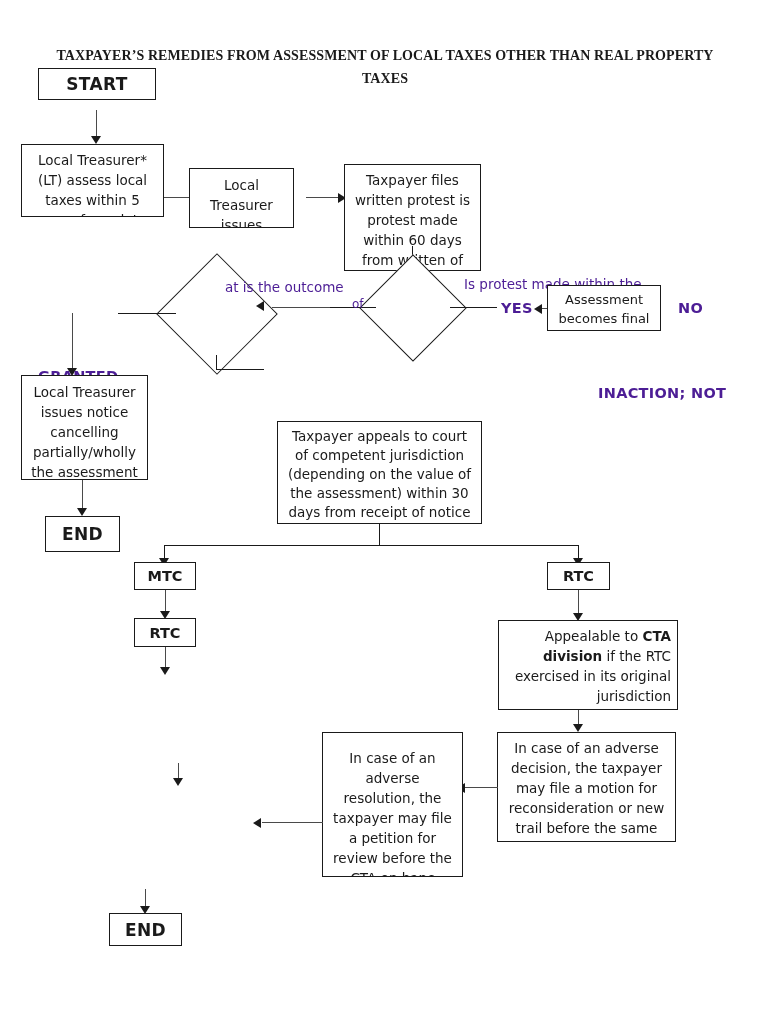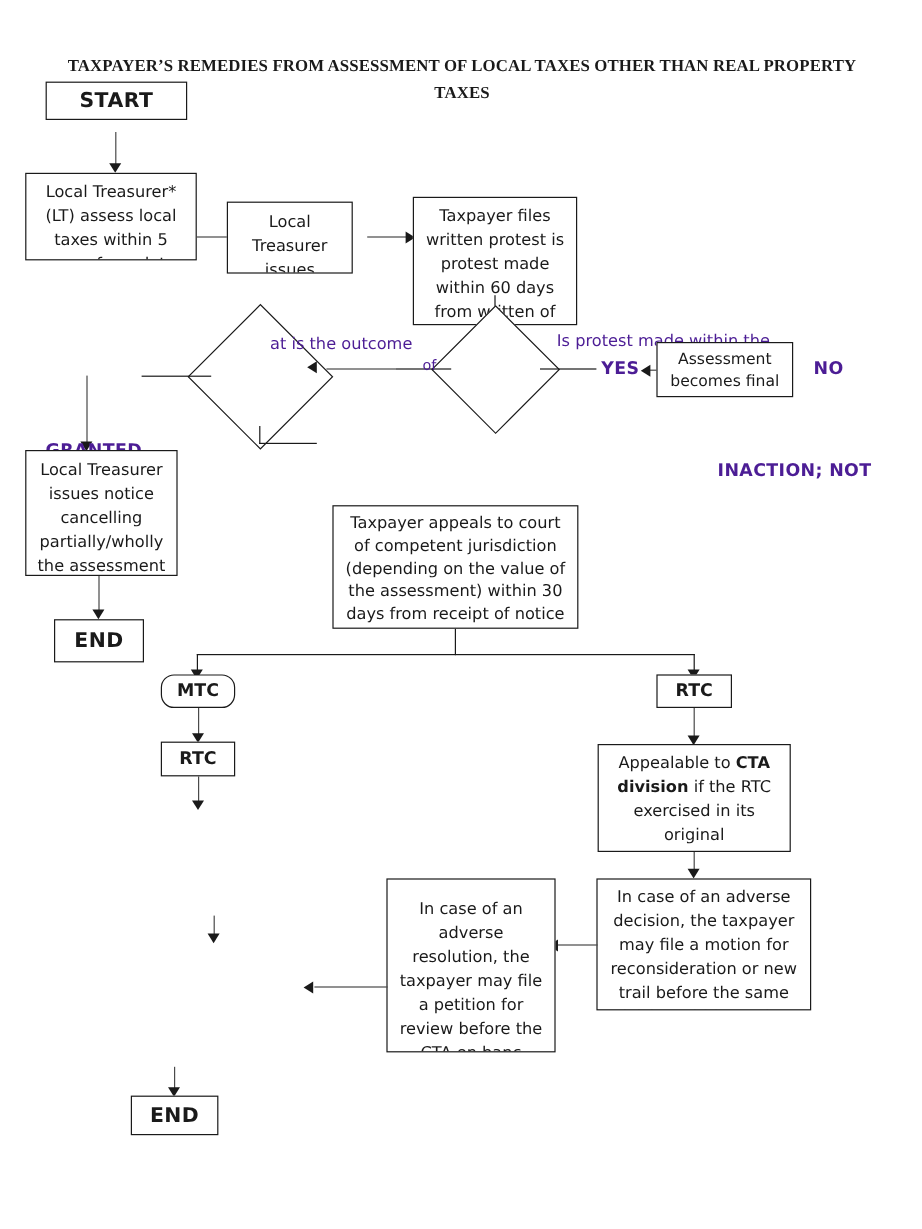--- a/index.html
+++ b/index.html
@@ -210,21 +210,21 @@
     
   </div>
 
   <div class="ln v dark" style="left:379px; top:524px; height:22px;"></div>
   <div class="ln h dark" style="left:164px; top:545px; width:415px;"></div>
   <div class="ln v dark" style="left:164px; top:545px; height:18px;"></div>
   <div class="arrow down" style="left:159px; top:558px;"></div>
   <div class="ln v dark" style="left:578px; top:545px; height:18px;"></div>
   <div class="arrow down" style="left:573px; top:558px;"></div>
 
-  <div class="node small-term" style="left:134px; top:562px; width:62px; height:28px;border-radius:11px;">
+  <div class="node small-term" style="left:134px; top:562px; width:62px; height:28px;">
     <span>MTC</span>
   </div>
 
   <div class="ln v" style="left:165px; top:590px; height:24px;"></div>
   <div class="arrow down" style="left:160px; top:611px;"></div>
 
   <div class="node small-term" style="left:134px; top:618px; width:62px; height:29px;">
     <span>RTC</span>
   </div>
 
@@ -235,21 +235,21 @@
   <div class="ln v" style="left:178px; top:763px; height:20px;"></div>
   <div class="arrow down" style="left:173px; top:778px;"></div>
 
   <div class="node small-term" style="left:547px; top:562px; width:63px; height:28px;">
     <span>RTC</span>
   </div>
 
   <div class="ln v" style="left:578px; top:590px; height:26px;"></div>
   <div class="arrow down" style="left:573px; top:613px;"></div>
 
-  <div class="node" style="left:498px; top:620px; width:161px; height:90px; padding-top:5px;">
+  <div class="node" style="left:498px; top:620px; width:180px; height:90px; padding-top:5px;text-align:right;">
     <span><span>Appealable to </span><span class="b">CTA division</span><span> if the RTC exercised in its original</span></span>
     <span class="clipline">jurisdiction</span>
   </div>
 
   <div class="ln v" style="left:578px; top:710px; height:18px;"></div>
   <div class="arrow down" style="left:573px; top:724px;"></div>
 
   <div class="node" style="left:497px; top:732px; width:179px; height:110px; padding-top:5px;">
     <span>In case of an adverse decision, the taxpayer may file a motion for reconsideration or new trail before the same</span>
     <span class="clipline">Division within 15 days</span>

